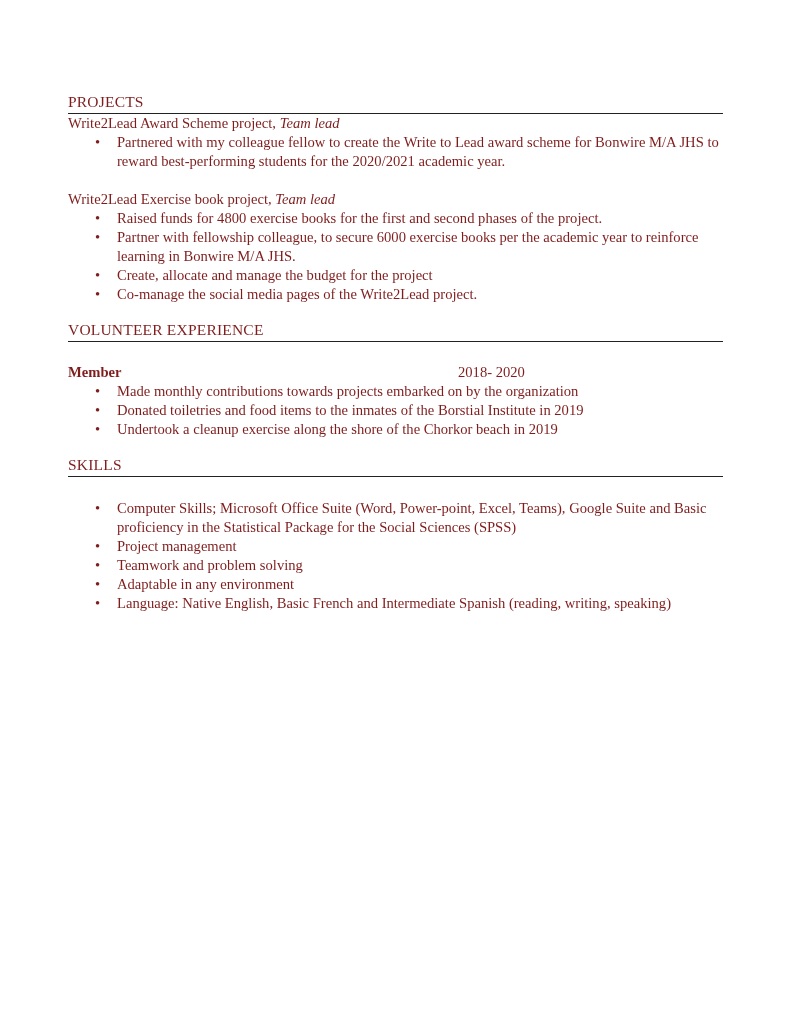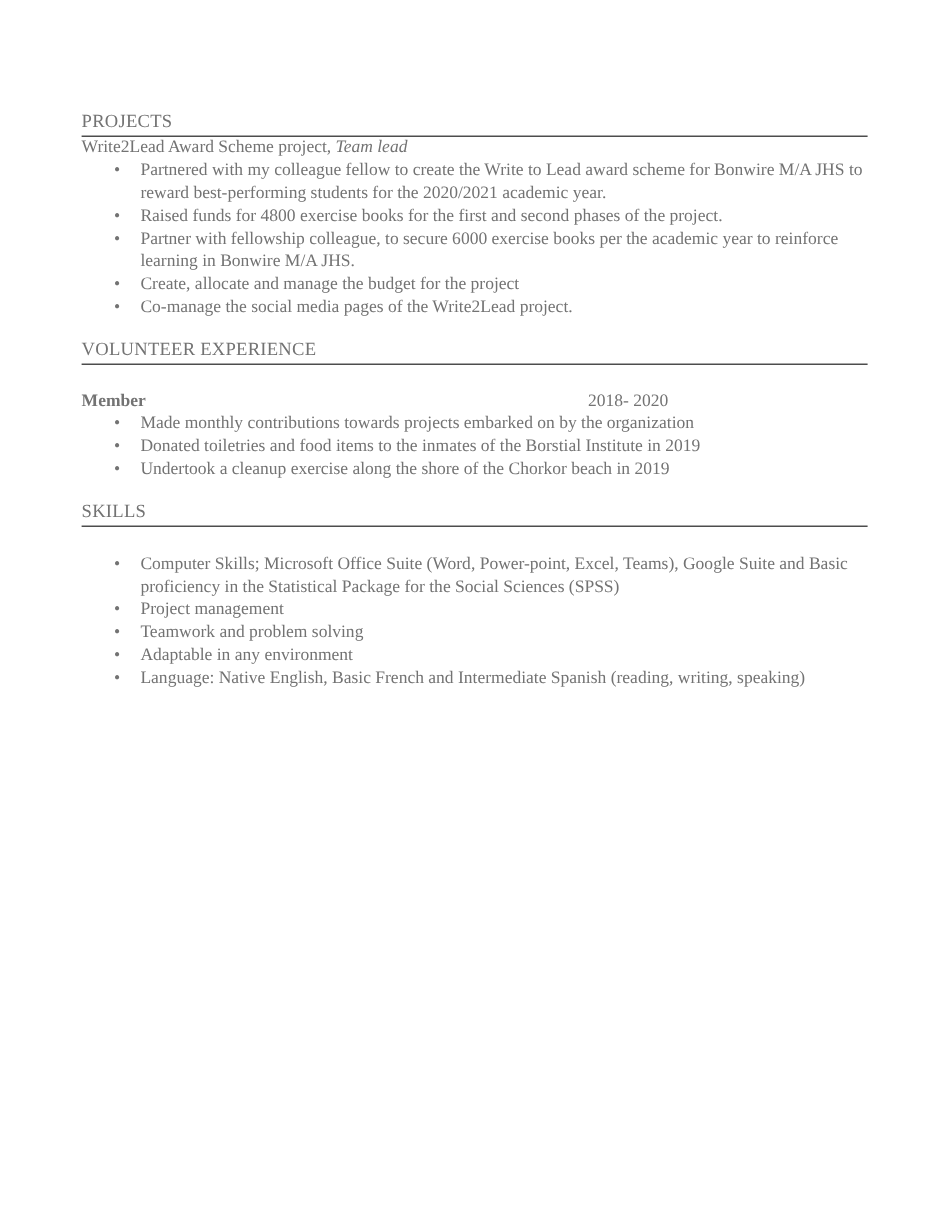--- a/index.html
+++ b/index.html
@@ -2,21 +2,21 @@
 <html><head>
 <meta charset="utf-8">
 <style>
   * { margin: 0; padding: 0; box-sizing: border-box; }
   html, body { background: #ffffff; }
   .page {
     position: relative;
     width: 791px;
     height: 1024px;
     background: #ffffff;
-    color: #737373;
+    color: #7f1d1d;
     font-family: "Liberation Serif", "DejaVu Serif", serif;
     font-size: 14.6px;
     line-height: 19px;
     padding: 93px 68px 0 68px;
     overflow: hidden;
   }
   .heading {
     font-size: 15.5px;
     font-weight: normal;
     line-height: 18px;
@@ -26,21 +26,21 @@
   }
   .section-gap { margin-top: 17px; }
   .date-line { margin-top: 21px; padding-left: 420px; }
   .entry-gap { margin-top: 19px; }
   .after-rule { margin-top: 21px; }
   .skills-body { margin-top: 22px; }
   .line { min-height: 19px; }
   .it { font-style: italic; text-align: right; }
   .bd { font-weight: bold; }
   .rel { position: relative; }
-  .date-abs { position: absolute; left: 422px; top: 0; }
+  .date-abs { position: absolute; left: 390px; top: 0; }
   .bullet { display: flex; }
   .dot { flex: none; width: 22px; margin-left: 27px; }
   .btext { flex: 1; max-width: 606px; }
 </style>
 </head>
 <body>
 
 <div class="page">
 
   <div class="section">
@@ -49,20 +49,24 @@
 
     <div class="line">
       <span>Write2Lead Award Scheme project,</span>
       <span class="it">Team lead</span>
     </div>
     <div class="bullet">
       <span class="dot">•</span>
       <span class="btext">Partnered with my colleague fellow to create the Write to Lead award scheme for Bonwire M/A JHS to reward best-performing students for the 2020/2021 academic year.</span>
     </div>
 
+    <div class="line entry-gap">
+      <span>Write2Lead Exercise book project,</span>
+      <span class="it">Team lead</span>
+    </div>
     <div class="bullet">
       <span class="dot">•</span>
       <span class="btext">Raised funds for 4800 exercise books for the first and second phases of the project.</span>
     </div>
     <div class="bullet">
       <span class="dot">•</span>
       <span class="btext">Partner with fellowship colleague, to secure 6000 exercise books per the academic year to reinforce learning in Bonwire M/A JHS.</span>
     </div>
     <div class="bullet">
       <span class="dot">•</span>

